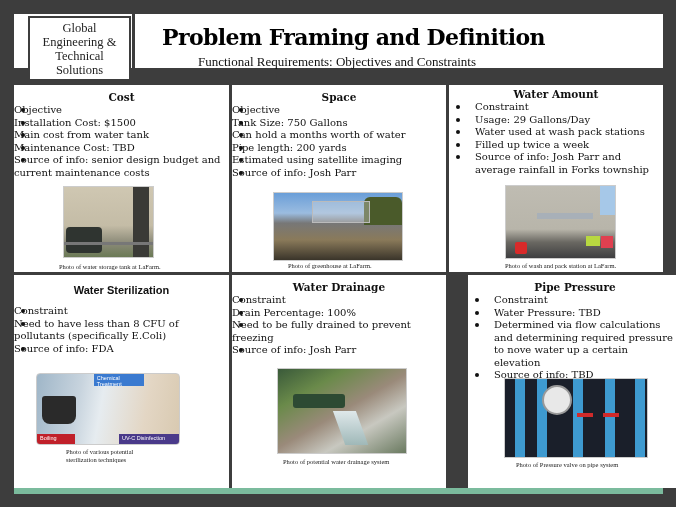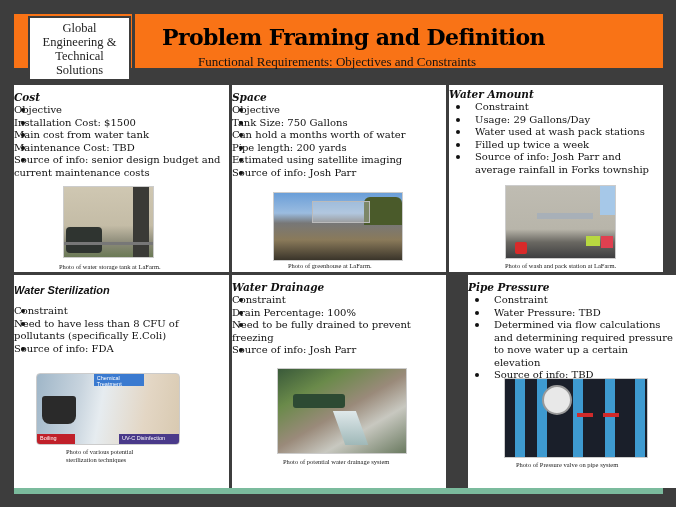--- a/index.html
+++ b/index.html
@@ -1,31 +1,31 @@
 <!DOCTYPE html>
 <html><head>
 <meta charset="utf-8">
 <style>
   * { box-sizing: border-box; margin: 0; padding: 0; }
   html, body { width: 676px; height: 507px; overflow: hidden; background: #3d3d3d; }
   body { position: relative; font-family: "DejaVu Serif", "Liberation Serif", serif; color: #111; }
 
-  .header { position: absolute; left: 14px; top: 14px; width: 649px; height: 54px; background: #f97316; }
+  .header { position: absolute; left: 14px; top: 14px; width: 649px; height: 54px; background: #ffffff; }
   .logo-box { position: absolute; left: 14px; top: 2px; width: 103px; height: 65px; background: #fff;
               display: flex; align-items: center; justify-content: center; text-align: center;
               border: 2px solid #3d3d3d; }
   .logo-text { font-family: "Liberation Serif", serif; font-size: 12.5px; line-height: 14px; color: #222; width: 90px; }
   .hdr-sep { position: absolute; left: 118px; top: 0; width: 3px; height: 69px; background: #3d3d3d; }
   .title { position: absolute; left: 148px; top: 10px; width: 400px; text-align: left;
            font-family: "DejaVu Serif", serif; font-weight: bold; font-size: 22px; letter-spacing: -0.6px; color: #000; }
   .subtitle { position: absolute; left: 184px; top: 40px; font-family: "Liberation Serif", serif;
               font-size: 13px; color: #111; }
 
   .panel { position: absolute; background: #fff; overflow: hidden; }
-  .p-title { font-weight: bold; font-size: 10.5px; margin-top: 6px; font-family: "DejaVu Serif", serif; font-style: italic; }
+  .p-title { text-align: center; font-weight: bold; font-size: 10.5px; margin-top: 6px; font-family: "DejaVu Serif", serif; }
   .p-title.sans { font-family: "Liberation Sans", sans-serif; font-size: 11px; margin-top: 9px; margin-bottom: 9px; }
   ul { list-style: none; margin: 1px 0 0 0; padding: 0; }
   li { position: relative; font-family: "DejaVu Serif", serif; font-size: 10px; line-height: 12.5px; padding-right: 6px; }
   li::before { content: ""; position: absolute; left: 7px; top: 4px; width: 4px; height: 4px; border-radius: 50%; background: #111; }
 
   .photo { position: absolute; border: 1px solid #ccc; overflow: hidden; }
   .caption { position: absolute; font-family: "Liberation Serif", serif; font-size: 6.5px; color: #222; }
 
   .bottom-strip { position: absolute; left: 14px; top: 488px; width: 649px; height: 6px; background: #7bbb9d; }
 

